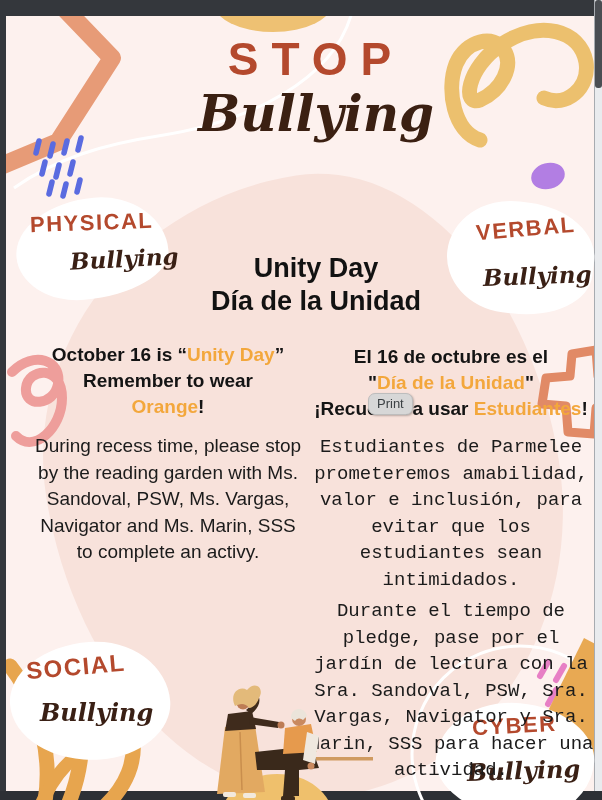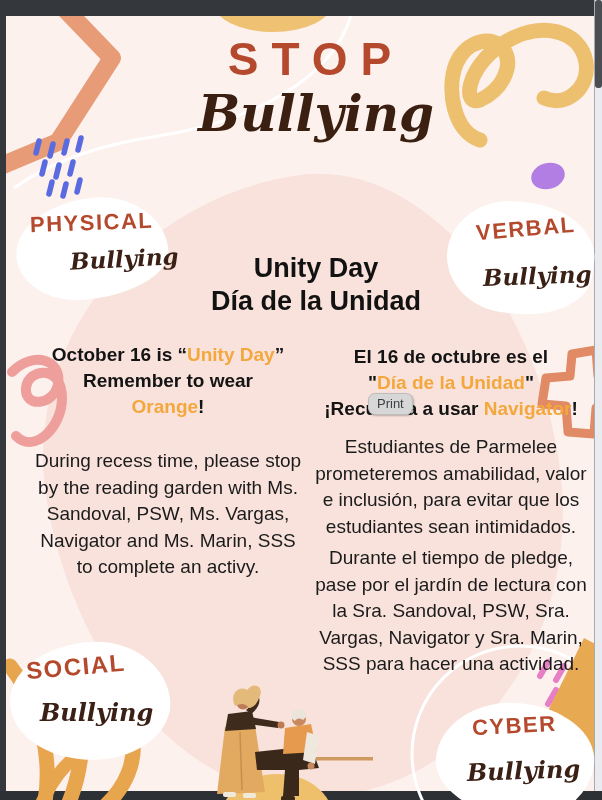--- a/index.html
+++ b/index.html
@@ -67,24 +67,24 @@
     position:absolute;left:0;top:236px;width:100%;
     text-align:center;z-index:3;
     font-size:27px;font-weight:bold;color:#121212;line-height:33px;
   }
   .col{
     position:absolute;z-index:3;text-align:center;color:#1b1b1b;
   }
   .col-en{left:24px;top:326px;width:276px;}
   .col-es{left:302px;top:328px;width:286px;}
   .intro{font-size:19px;font-weight:bold;line-height:26px;color:#141414;}
-  .col-en .intro{margin-bottom:28px;}
+  .col-en .intro{margin-bottom:13px;}
   .col-es .intro{margin-bottom:12px;}
   .body-para{font-size:19px;line-height:26.5px;margin:0 0 15px 0;}
-  .col-es .body-para{margin-bottom:5px;}
+  .col-es .body-para{margin-bottom:5px;font-family:Liberation Mono, monospace;}
   .orange{color:#f3a73c;}
 
   svg.people{position:absolute;left:189px;top:656px;width:180px;height:135px;z-index:4;}
 
   .print-tooltip{
     position:absolute;left:362px;top:377px;z-index:10;
     background:#d7d7d7;border:1px solid #bdbdbd;border-radius:7px;
     padding:2px 8px 3px 8px;
     font-size:13px;color:#3c4144;
     box-shadow:1px 1px 2px rgba(0,0,0,0.25);
@@ -195,21 +195,21 @@
       <div>Remember to wear</div>
       <div><span class="orange">Orange</span><span>!</span></div>
     </div>
     <p class="body-para">During recess time, please stop by the reading garden with Ms. Sandoval, PSW, Ms. Vargas, Navigator and Ms. Marin, SSS to complete an activy.</p>
   </div>
 
   <div class="col col-es">
     <div class="intro">
       <div>El 16 de octubre es el</div>
       <div><span>"</span><span class="orange">Día de la Unidad</span><span>"</span></div>
-      <div><span>¡Recuerda a usar </span><span class="orange">Navigator</span><span>!</span></div>
+      <div><span>¡Recuerda a usar </span><span class="orange">Estudiantes</span><span>!</span></div>
     </div>
     <p class="body-para">Estudiantes de Parmelee prometeremos amabilidad, valor e inclusión, para evitar que los estudiantes sean intimidados.</p>
     <p class="body-para">Durante el tiempo de pledge, pase por el jardín de lectura con la Sra. Sandoval, PSW, Sra. Vargas, Navigator y Sra. Marin, SSS para hacer una actividad.</p>
   </div>
 
   <svg class="people" viewBox="0 0 180 135">
     <rect x="96" y="85" width="82" height="3.5" fill="#cf9a60"></rect>
     <g>
       <path d="M30,55 L60,53 L70,120 L22,122 Z" fill="#e2a961"></path>
       <path d="M45,60 L47,118" stroke="#c98e4d" stroke-width="1.5" fill="none"></path>

